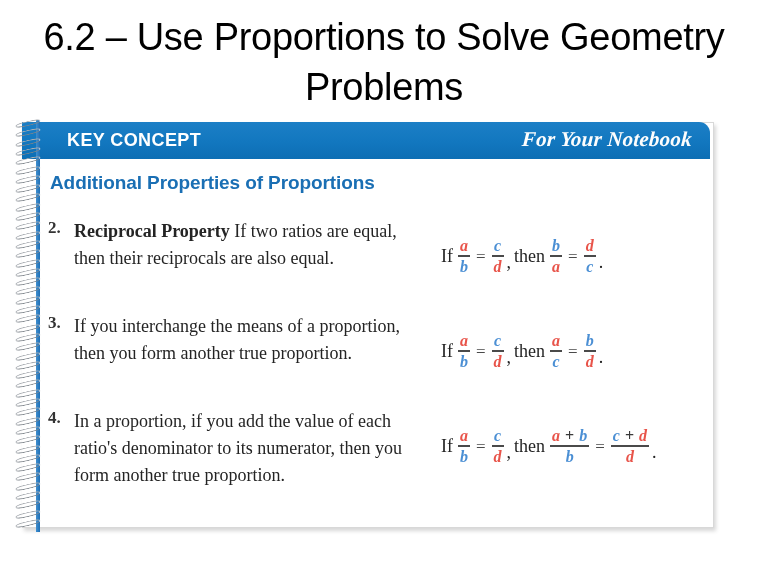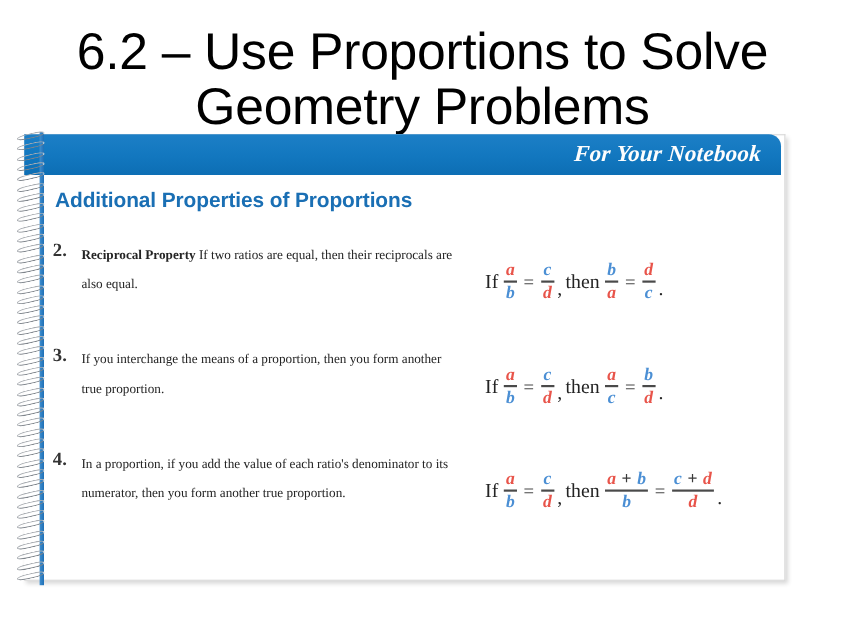--- a/index.html
+++ b/index.html
@@ -12,25 +12,25 @@
     height: 576px;
     overflow: hidden;
     font-family: "Liberation Serif", serif;
     position: relative;
   }
 
   
   .slide-title {
     position: absolute;
     left: 0;
-    top: 22px;
+    top: 12px;
     width: 768px;
     text-align: center;
     font-family: "Liberation Sans", sans-serif;
-    font-size: 47px;
+    font-size: 38px;
     line-height: 50px;
     color: #000000;
     font-weight: 400;
     letter-spacing: -0.3px;
   }
 
   
   .notebook-card {
     position: absolute;
     left: 22px;
@@ -143,21 +143,21 @@
     font-weight: bold;
     font-size: 17px;
     color: #333333;
   }
   .prop-text {
     position: absolute;
     left: 26px;
     top: 0;
     width: 340px;
     font-family: "Liberation Serif", serif;
-    font-size: 12px;
+    font-size: 18px;
     line-height: 27px;
     color: #242424;
   }
   .prop-text .lead {
     font-weight: bold;
   }
   .prop-formula {
     position: absolute;
     left: 390px;
     top: 20px;
@@ -215,20 +215,21 @@
   .op      { color: #3a3a3a; font-weight: bold; font-style: normal; padding: 0 1px; }
 </style>
 </head>
 <body>
 
 <div class="slide-title">6.2 – Use Proportions to Solve Geometry Problems</div>
 
 <div class="notebook-card"></div>
 
 <div class="card-header">
+  <span class="card-header-title">KEY CONCEPT</span>
   <span class="card-header-note">For Your Notebook</span>
 </div>
 
 <div class="spiral">
   <div class="spiral-spine"></div>
   <div id="coils">
       <div class="coil" style="top: 0px;"></div>
       <div class="coil" style="top: 9.3px;"></div>
       <div class="coil" style="top: 18.6px;"></div>
       <div class="coil" style="top: 27.9px;"></div>

